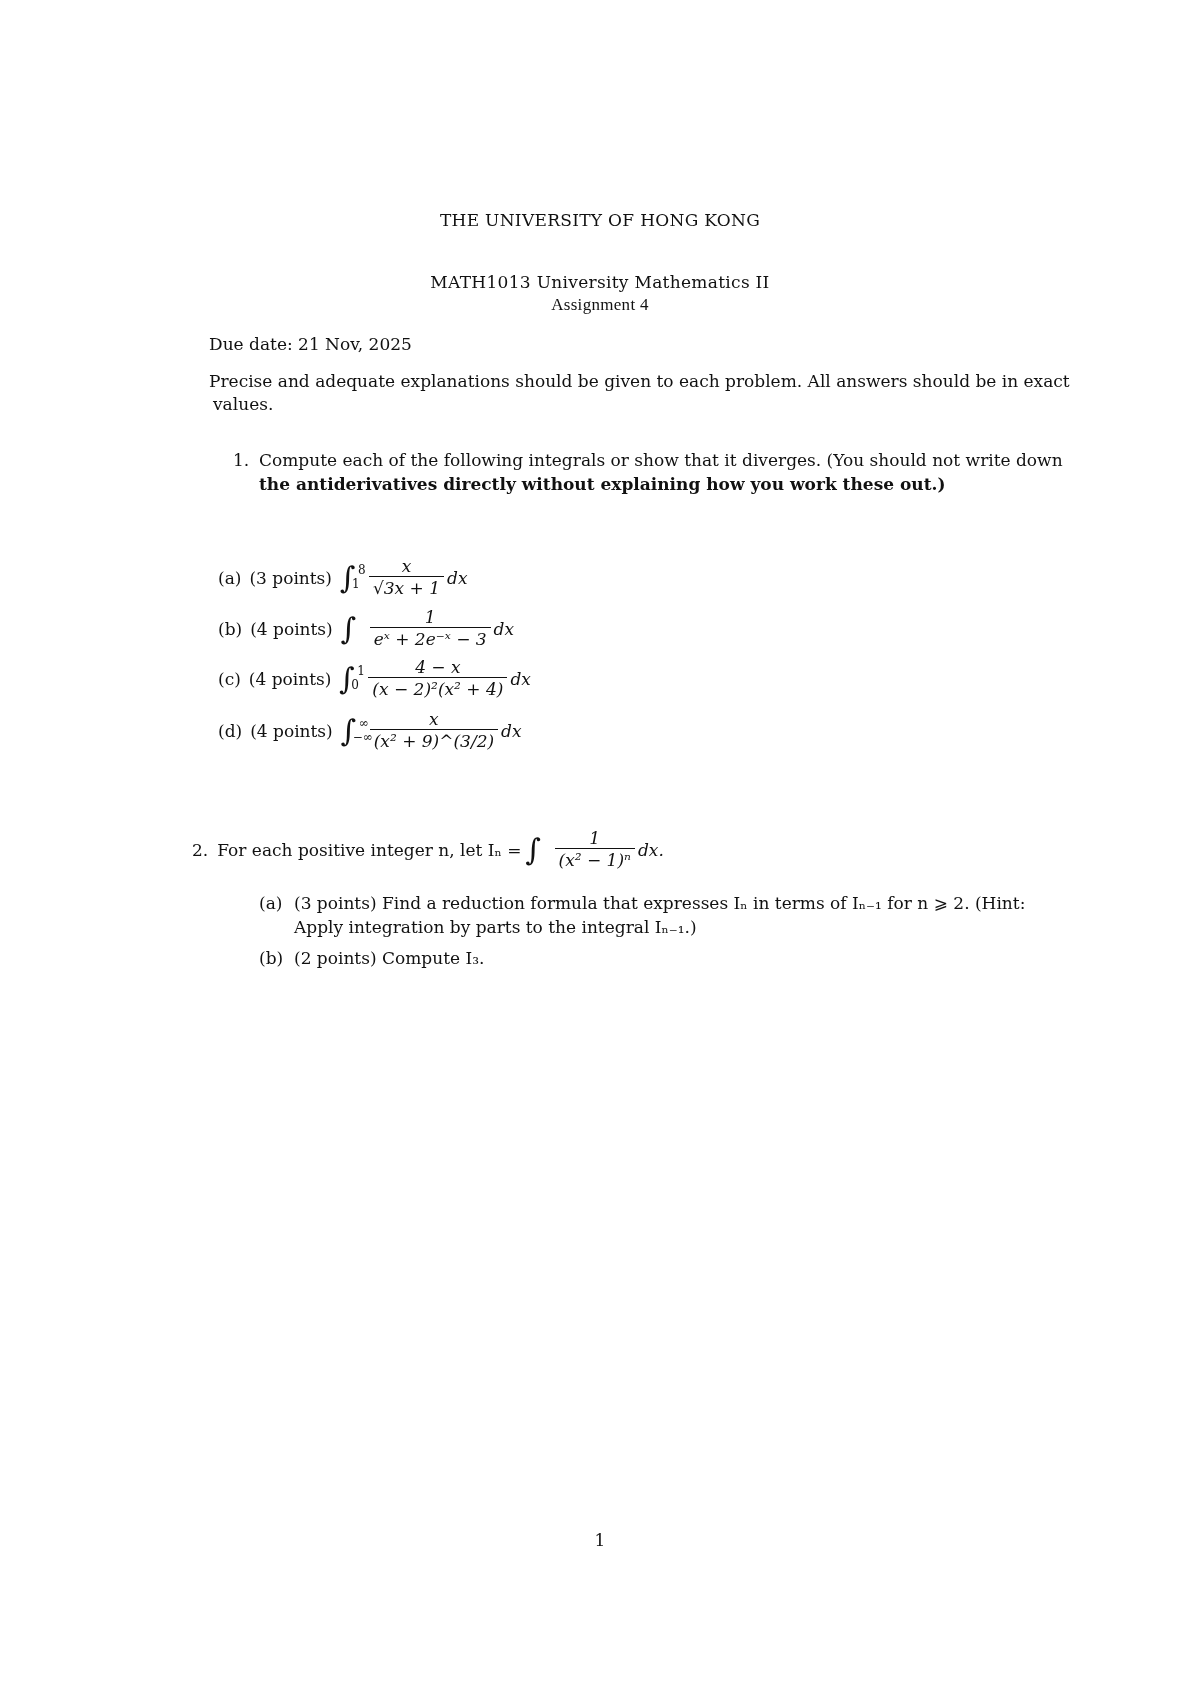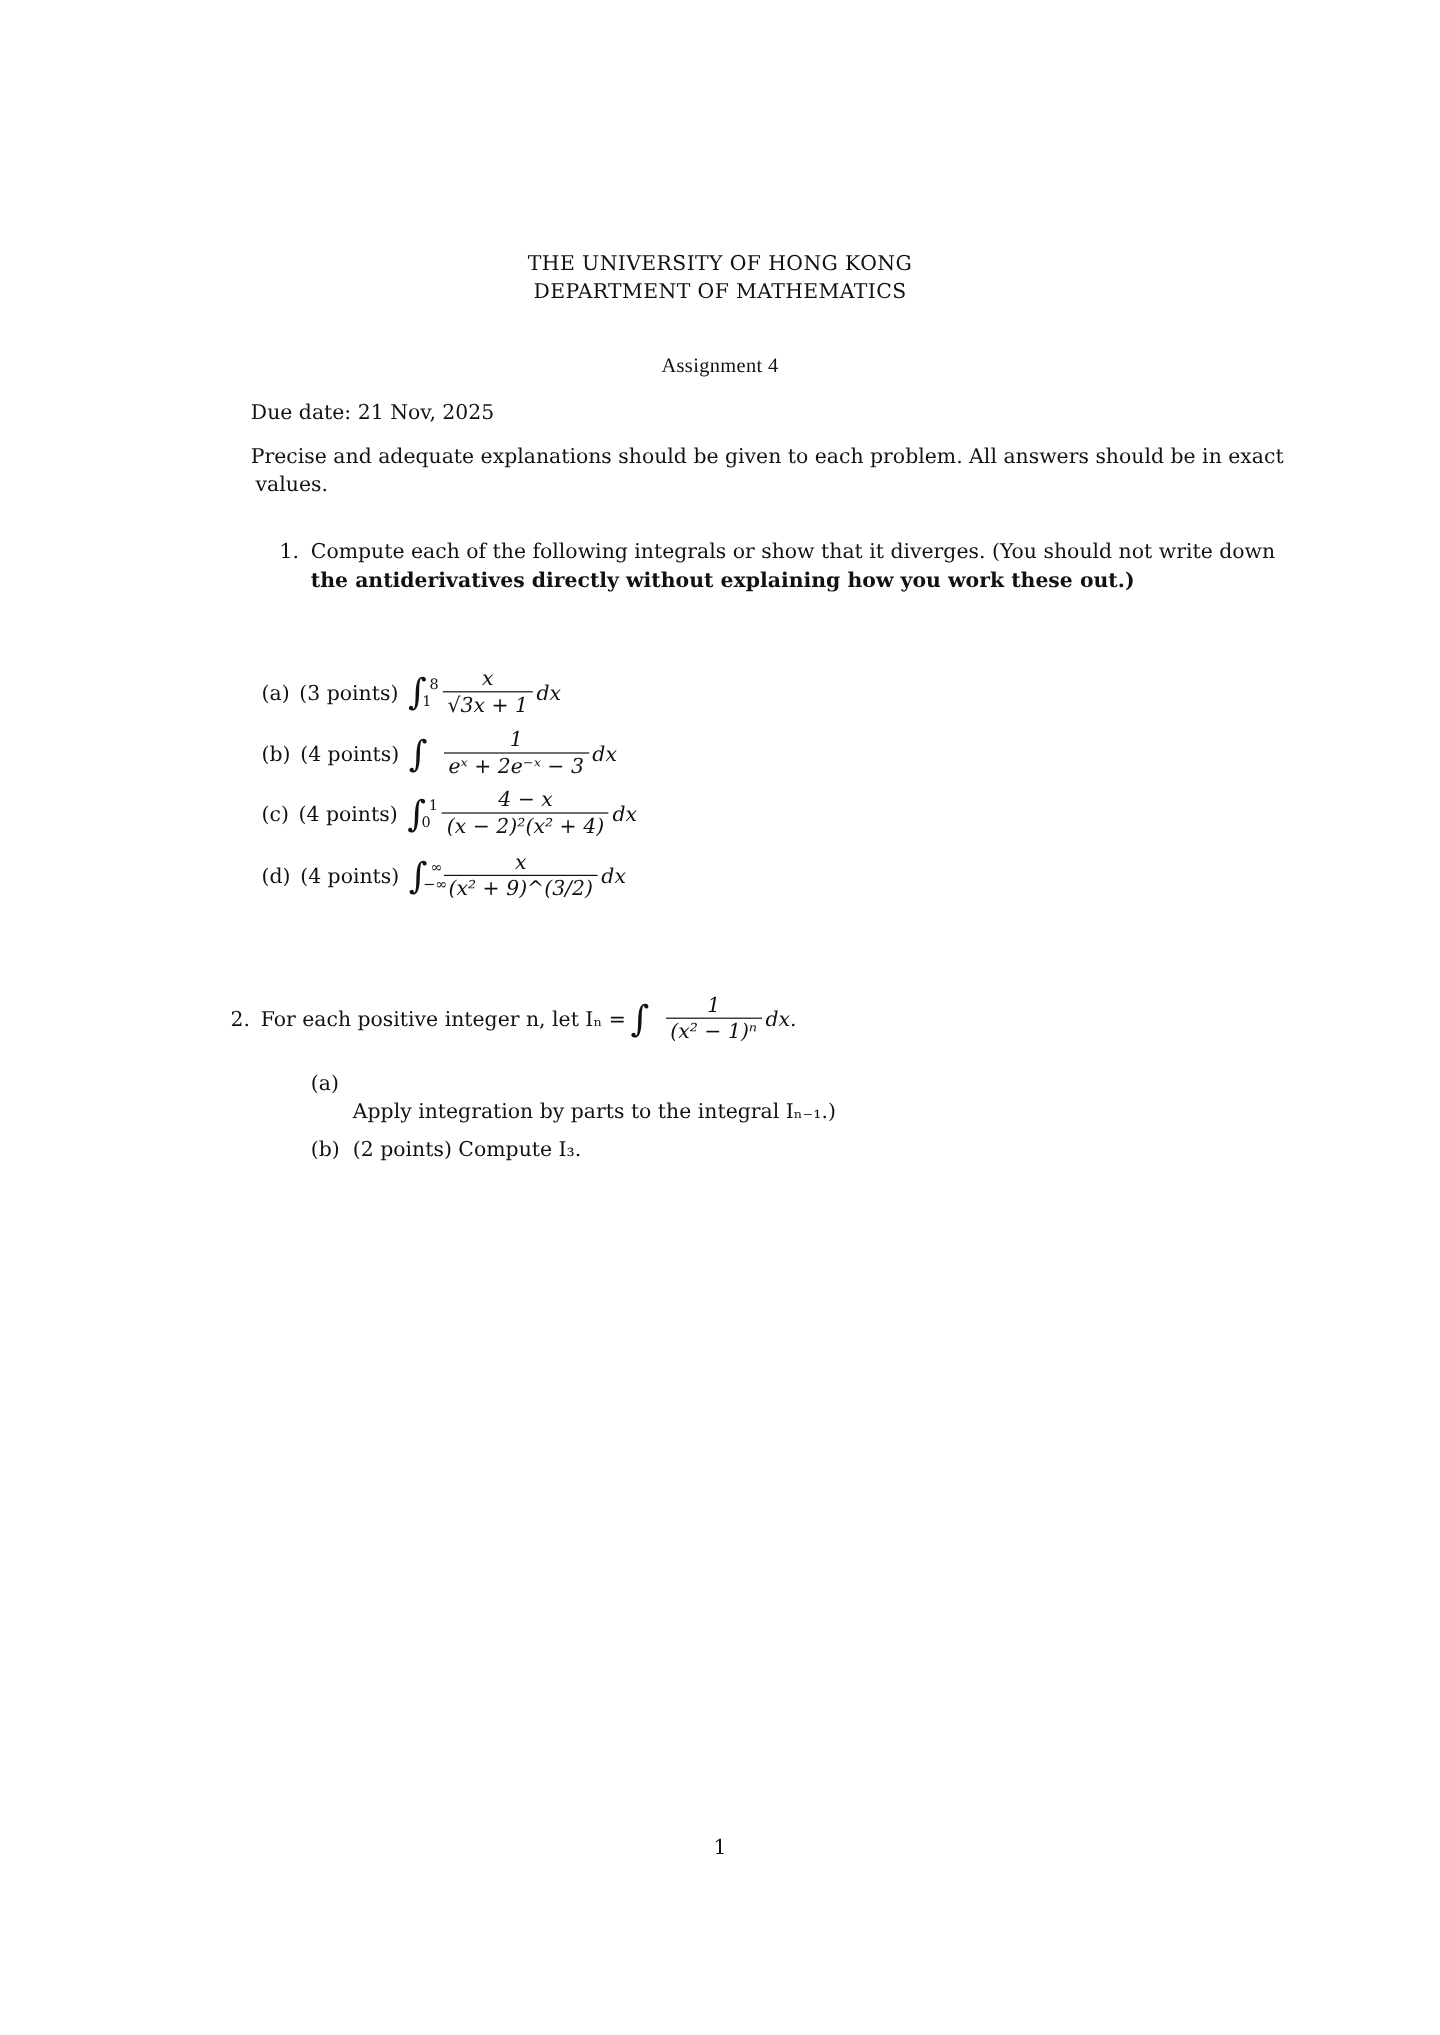--- a/index.html
+++ b/index.html
@@ -18,21 +18,21 @@
   .int .lo { position:absolute; left:12px; bottom:-6px; font-size:12px; font-style:normal; }
   .eq-row { position:absolute; display:flex; align-items:center; white-space:nowrap; }
   .lbl { font-style:normal; margin-right:8px; }
 </style>
 </head>
 <body>
 
 <div class="page">
 
   <div class="center hdr" style="top:208px;">THE UNIVERSITY OF HONG KONG</div>
-  <div class="center hdr" style="top:231px;">DEPARTMENT OF MATHEMATICS</div>
+  <div class="center hdr" style="top:270px;">MATH1013 University Mathematics II</div>
   <div class="center hdr" style="top:293px;font-family:Liberation Serif, serif;">Assignment 4</div>
 
   <div class="line" style="left:168px; top:334px;">Due date: 21 Nov, 2025</div>
 
   <div class="line" style="left:168px; top:371px;">Precise and adequate explanations should be given to each problem. All answers should be in exact</div>
   <div class="line" style="left:172px; top:394px;">values.</div>
 
   <div class="line" style="left:192px; top:450px;">1.</div>
   <div class="line" style="left:218px; top:450px;">Compute each of the following integrals or show that it diverges. (You should not write down</div>
   <div class="line" style="left:218px; top:474px;font-weight:bold;">the antiderivatives directly without explaining how you work these out.)</div>
@@ -86,19 +86,20 @@
     <span style="margin-right:4px;">For each positive integer n, let Iₙ =</span>
     <span class="int">∫</span>
     <span class="frac math">
       <span class="num">1</span>
       <span class="den">(x² − 1)ⁿ</span>
     </span>
     <span class="math">dx.</span>
   </div>
 
   <div class="line" style="left:218px; top:893px;">(a)</div>
+  <div class="line" style="left:253px; top:893px;">(3 points) Find a reduction formula that expresses Iₙ in terms of Iₙ₋₁ for n ⩾ 2. (Hint:</div>
   <div class="line" style="left:253px; top:917px;">Apply integration by parts to the integral Iₙ₋₁.)</div>
 
   <div class="line" style="left:218px; top:948px;">(b)</div>
   <div class="line" style="left:253px; top:948px;">(2 points) Compute I₃.</div>
 
   <div class="center" style="top:1530px;">1</div>
 </div>
 
 </body></html>

